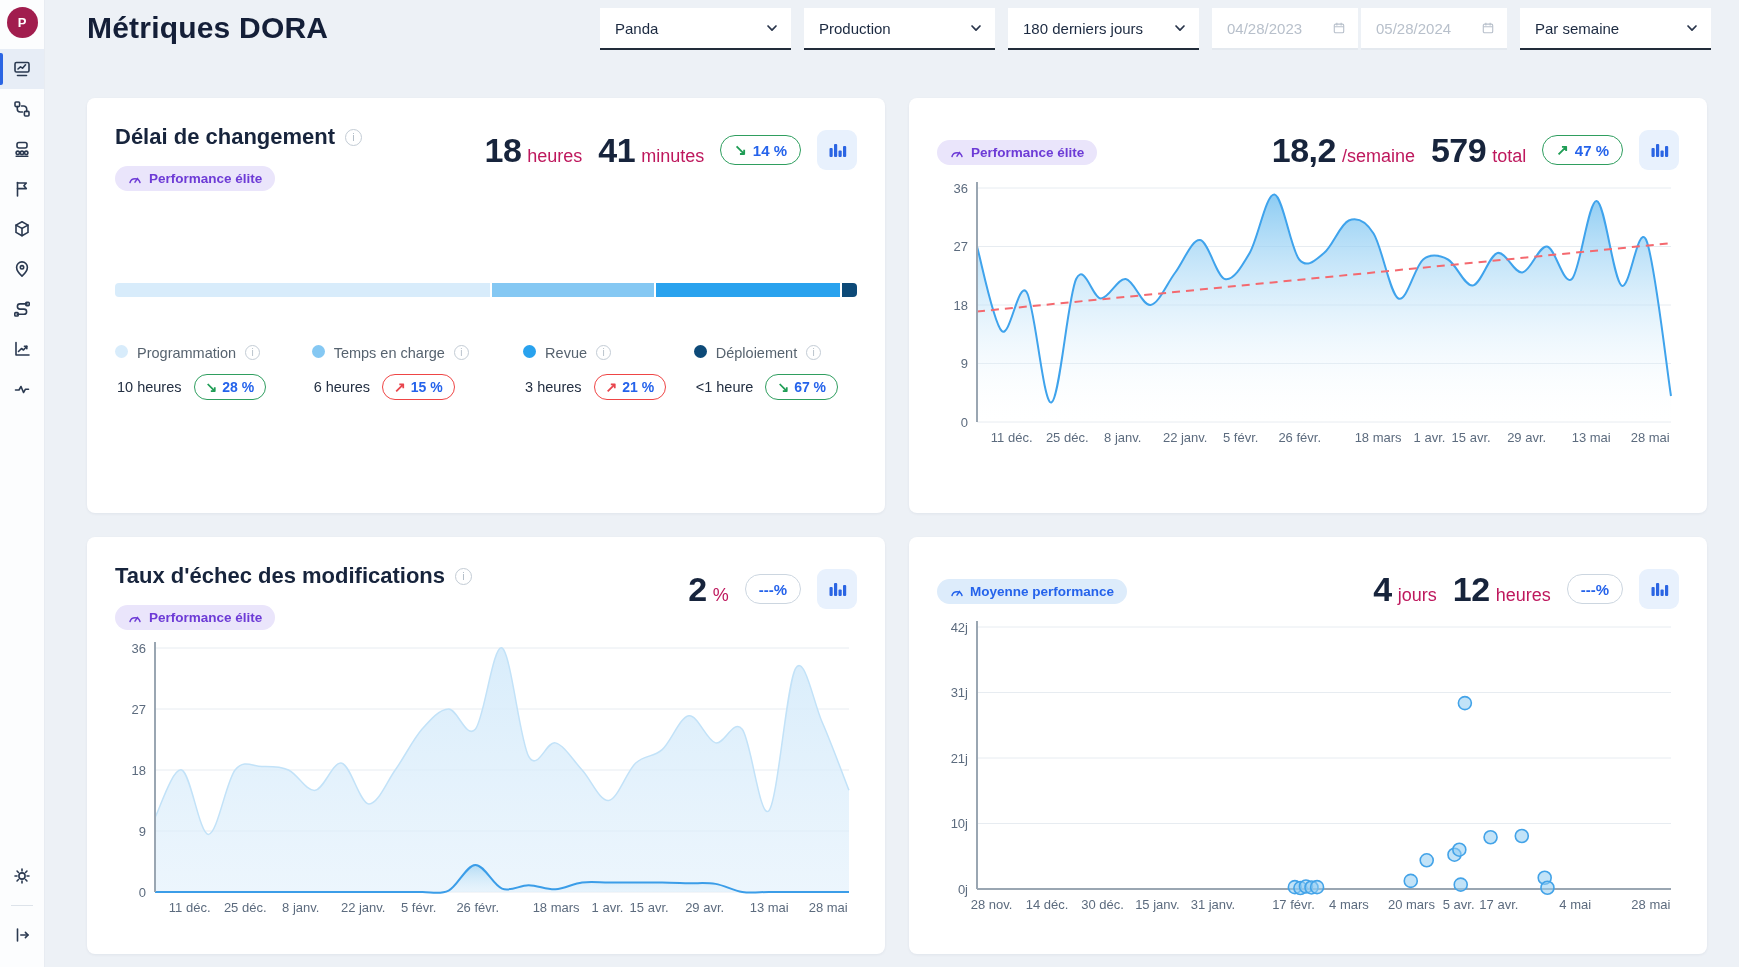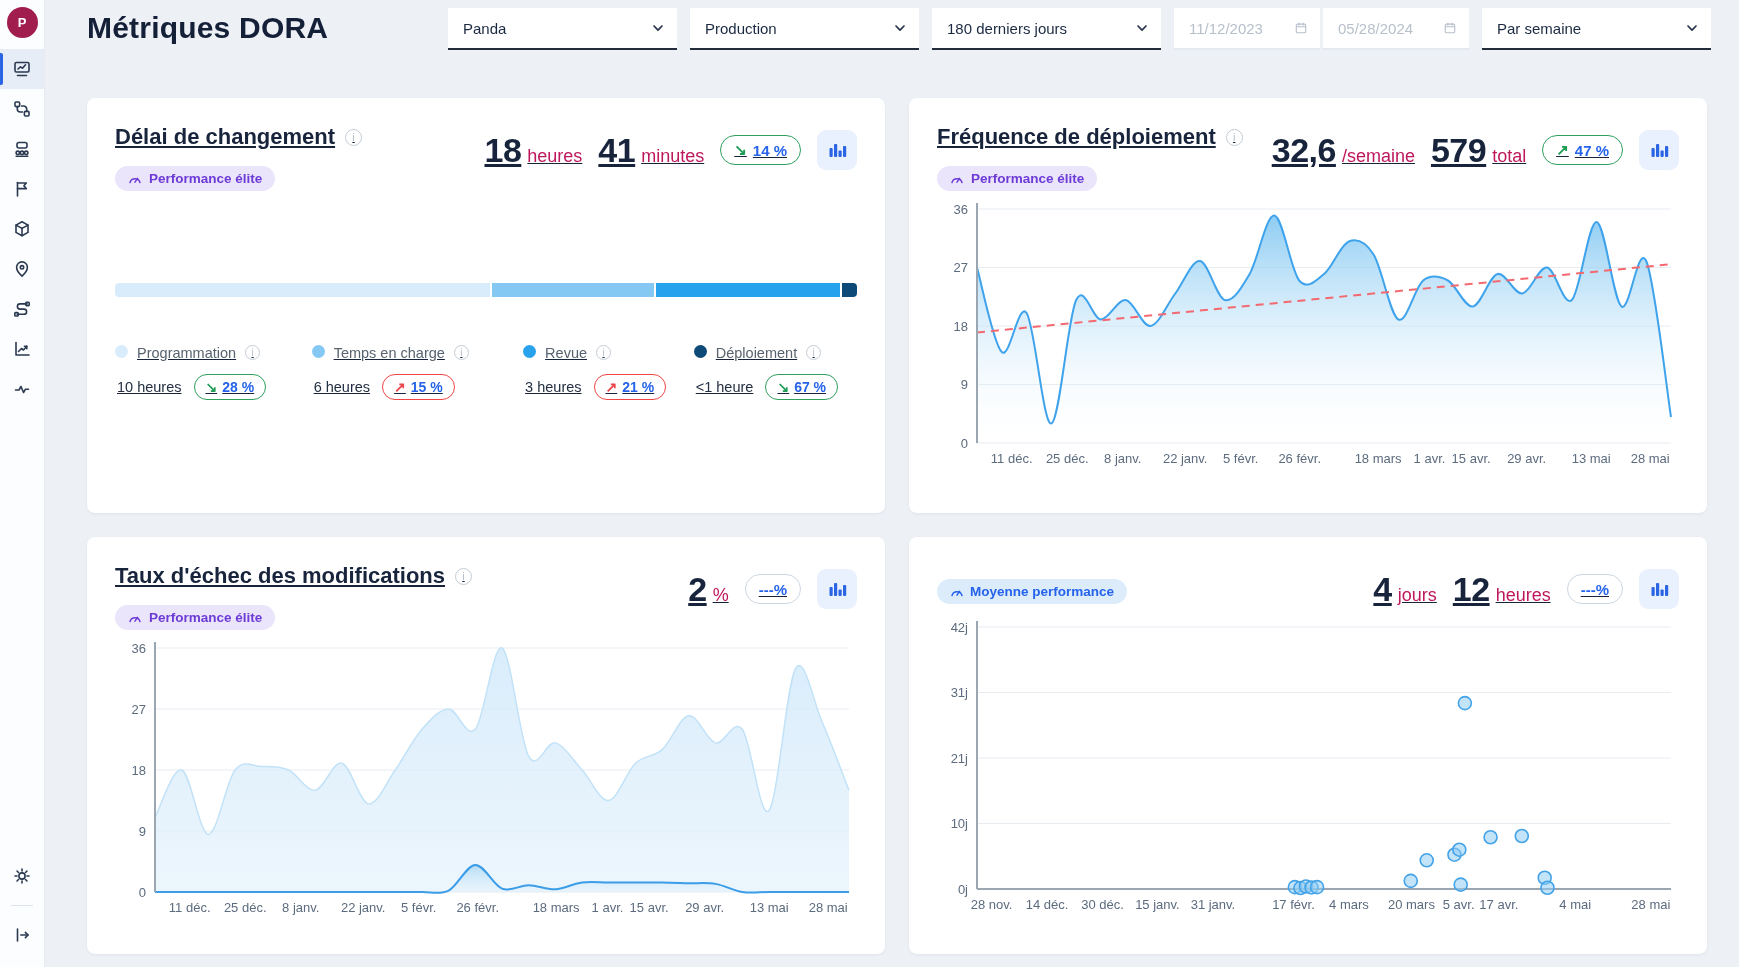--- a/index.html
+++ b/index.html
@@ -15,27 +15,27 @@
   .nav-item svg { stroke:#2a3950; }
   .nav-item.active { background:#e7edf6; }
   .nav-item.active::before { content:""; position:absolute; left:0; top:4px; bottom:4px; width:3px; background:#2b65e3; border-radius:0 2px 2px 0; }
   .side-bottom { margin-top:auto; width:100%; display:flex; flex-direction:column; align-items:center; padding-bottom:12px; }
   .side-divider { width:22px; height:1px; background:#dde3ea; margin:9px 0; }
 
   
   .page-title { position:absolute; left:87px; top:11px; font-size:30px; font-weight:700; color:#141f38; letter-spacing:.2px; }
   .filters { position:absolute; right:28px; top:8px; display:flex; gap:13px; align-items:center; }
   .select, .date-field { height:42px; background:#fff; display:flex; align-items:center; justify-content:space-between; padding:0 13px 0 15px; font-size:15px; }
-  .select { width:229px; border-bottom:2px solid #222c3a; color:#1b2940; cursor:pointer; }
+  .select { width:191px; border-bottom:2px solid #222c3a; color:#1b2940; cursor:pointer; }
   .date-pair { display:flex; gap:3px; }
   .date-field { width:146px; border-bottom:2px solid #e4e9ef; color:#b8c0cb; }
   .chev { width:12px; height:12px; flex:none; }
 
   
-  .grid { position:absolute; left:87px; top:98px; display:grid; grid-template-columns:798px 798px; grid-template-rows:415px 417px; gap:24px;text-decoration:underline; }
+  .grid { position:absolute; left:87px; top:98px; display:grid; grid-template-columns:798px 798px; grid-template-rows:415px 417px; gap:24px; }
   .card { background:#fff; border-radius:8px; padding:26px 28px; box-shadow:0 1px 3px rgba(20,30,60,.06); overflow:hidden; }
   .card-head { display:flex; justify-content:space-between; align-items:flex-start; }
   .title-row { display:flex; align-items:center; gap:10px; }
   .card-title { font-size:22px; font-weight:700; color:#17243c; }
   .info { width:17px; height:17px; border-radius:50%; border:1.5px solid #c3ccd5; color:#b4bec8; display:inline-flex; align-items:center; justify-content:center; font-size:11px; flex:none; }
   .info::after { content:"i"; }
   .info.small { width:15px; height:15px; font-size:10px; }
   .badge { display:inline-flex; align-items:center; gap:7px; margin-top:16px; padding:5px 13px; border-radius:999px; font-size:13.5px; font-weight:700;text-align:right; }
   .badge.elite { background:#eae5fb; color:#6d3bd6; }
   .badge.medium { background:#ddecfb; color:#2563eb;gap:6px; }
@@ -168,21 +168,21 @@
         </svg>
     </div>
     <div class="select">
       <span>180 derniers jours</span>
       <svg class="chev" viewBox="0 0 12 12" fill="none" stroke="#28344a" stroke-width="1.7" stroke-linecap="round" stroke-linejoin="round">
           <polyline points="2,4 6,8.2 10,4"></polyline>
         </svg>
     </div>
     <div class="date-pair">
       <div class="date-field">
-        <span>11/12/2023</span>
+        <span>04/28/2023</span>
         <svg class="chev" viewBox="0 0 14 14" fill="none" stroke="#b8c0cb" stroke-width="1.3">
             <rect x="1.5" y="2.5" width="11" height="10" rx="1.5"></rect>
             <path d="M1.5 5.5 h11 M4.5 1 v3 M9.5 1 v3"></path>
           </svg>
       </div>
       <div class="date-field">
         <span>05/28/2024</span>
         <svg class="chev" viewBox="0 0 14 14" fill="none" stroke="#b8c0cb" stroke-width="1.3">
             <rect x="1.5" y="2.5" width="11" height="10" rx="1.5"></rect>
             <path d="M1.5 5.5 h11 M4.5 1 v3 M9.5 1 v3"></path>
@@ -303,35 +303,31 @@
                 <span class="pct">67 %</span>
               </span>
           </div>
         </div>
       </div>
     </section>
 
     <section class="card">
       <div class="card-head">
         <div>
-          <div class="title-row">
-            <h2 class="card-title">Fréquence de déploiement</h2>
-            <span class="info"></span>
-          </div>
           <span class="badge elite">
             <svg width="14" height="14" viewBox="0 0 14 14" fill="none" stroke="currentColor" stroke-width="1.5" stroke-linecap="round">
                 <path d="M2 10.5 a5.2 5.2 0 0 1 10 0"></path>
                 <path d="M7 10.2 L9.6 6.4"></path>
               </svg>
             <span>Performance élite</span>
           </span>
         </div>
         <div class="head-right">
           <div class="metric">
-            <span class="num">32,6</span>
+            <span class="num">18,2</span>
             <span class="unit">/semaine</span>
           </div>
           <div class="metric">
             <span class="num">579</span>
             <span class="unit">total</span>
           </div>
           <span class="pill good">
             <span class="arrow">↗</span>
             <span class="pct">47 %</span>
           </span>

